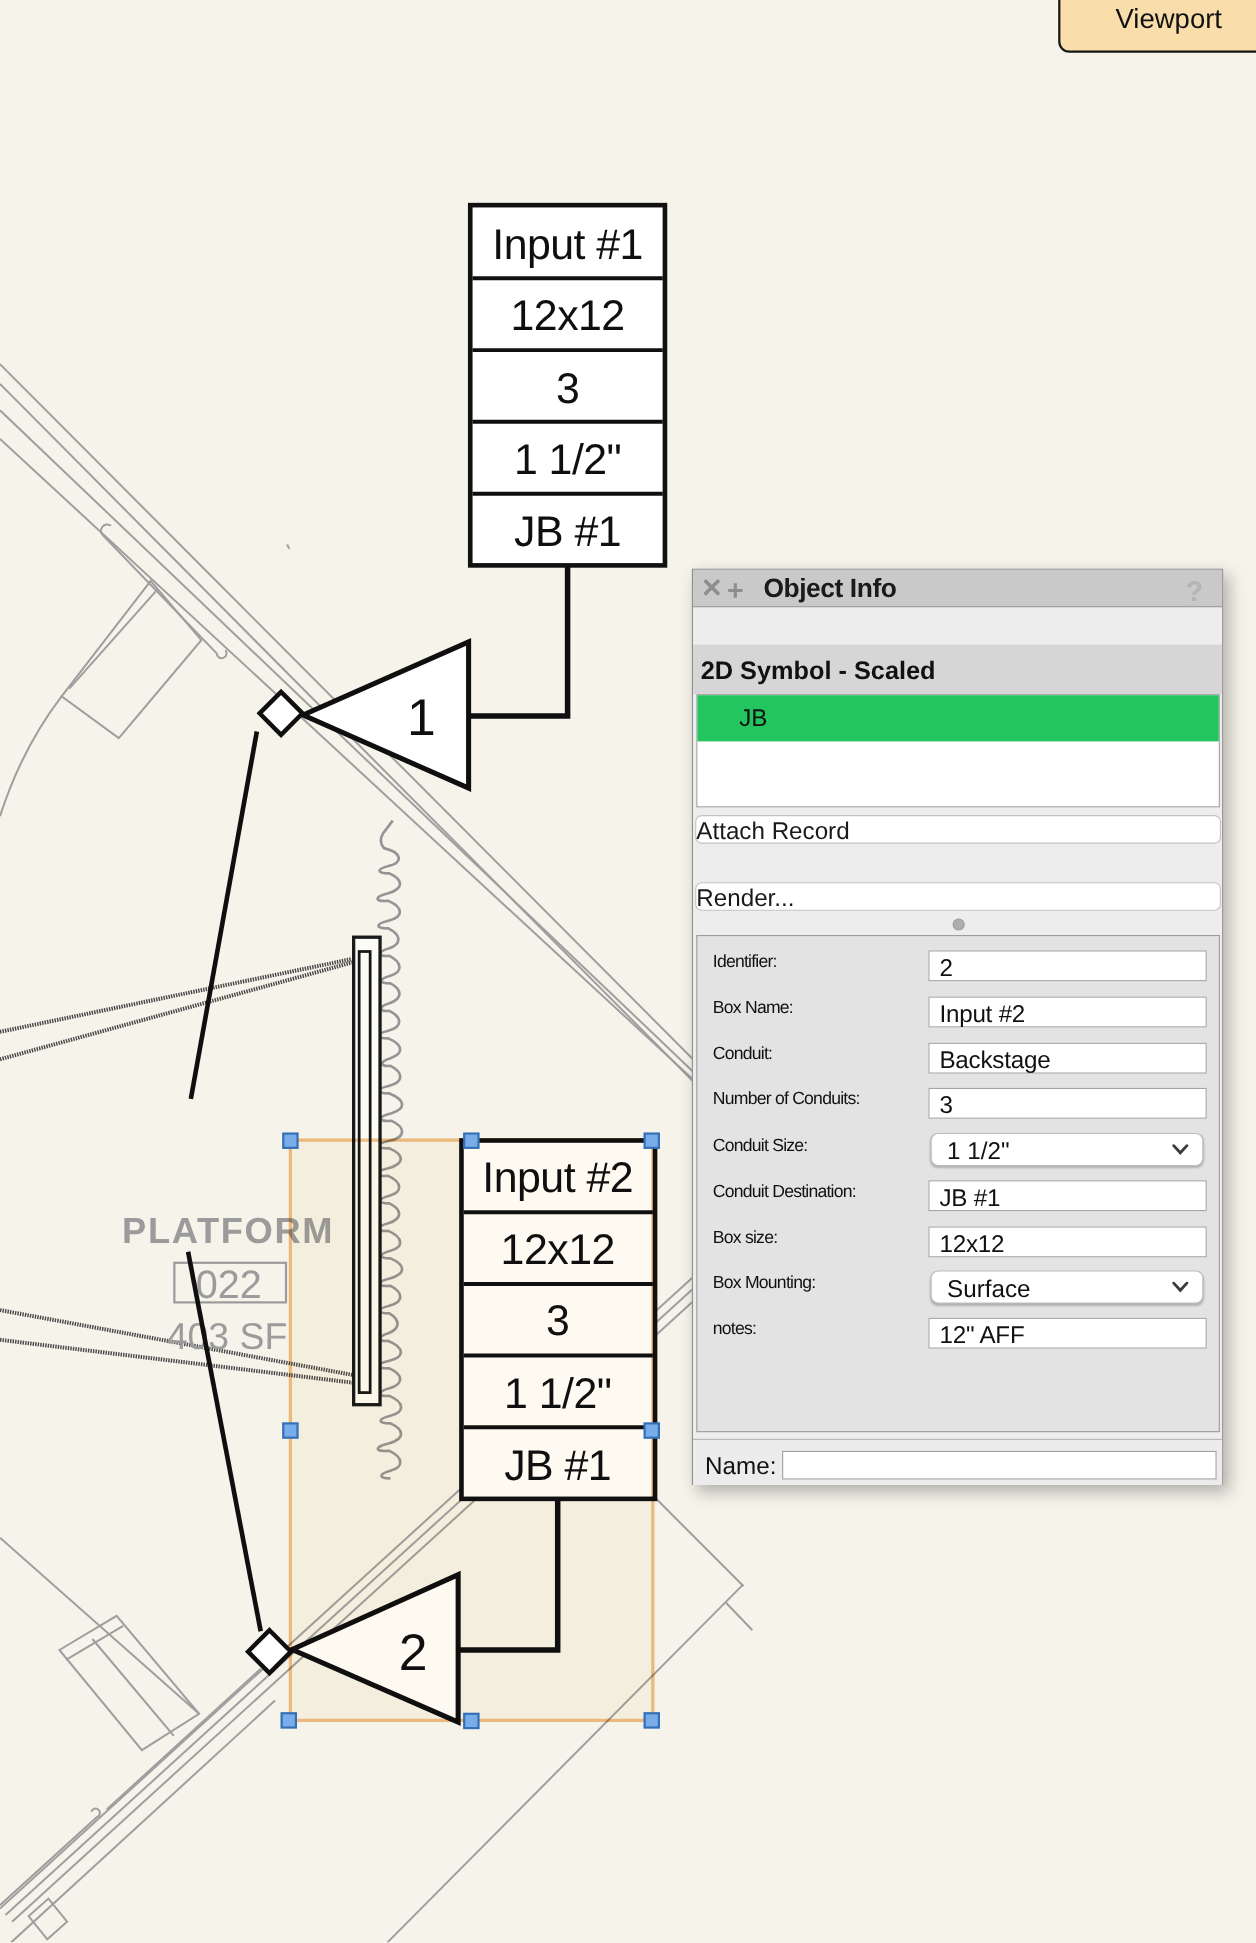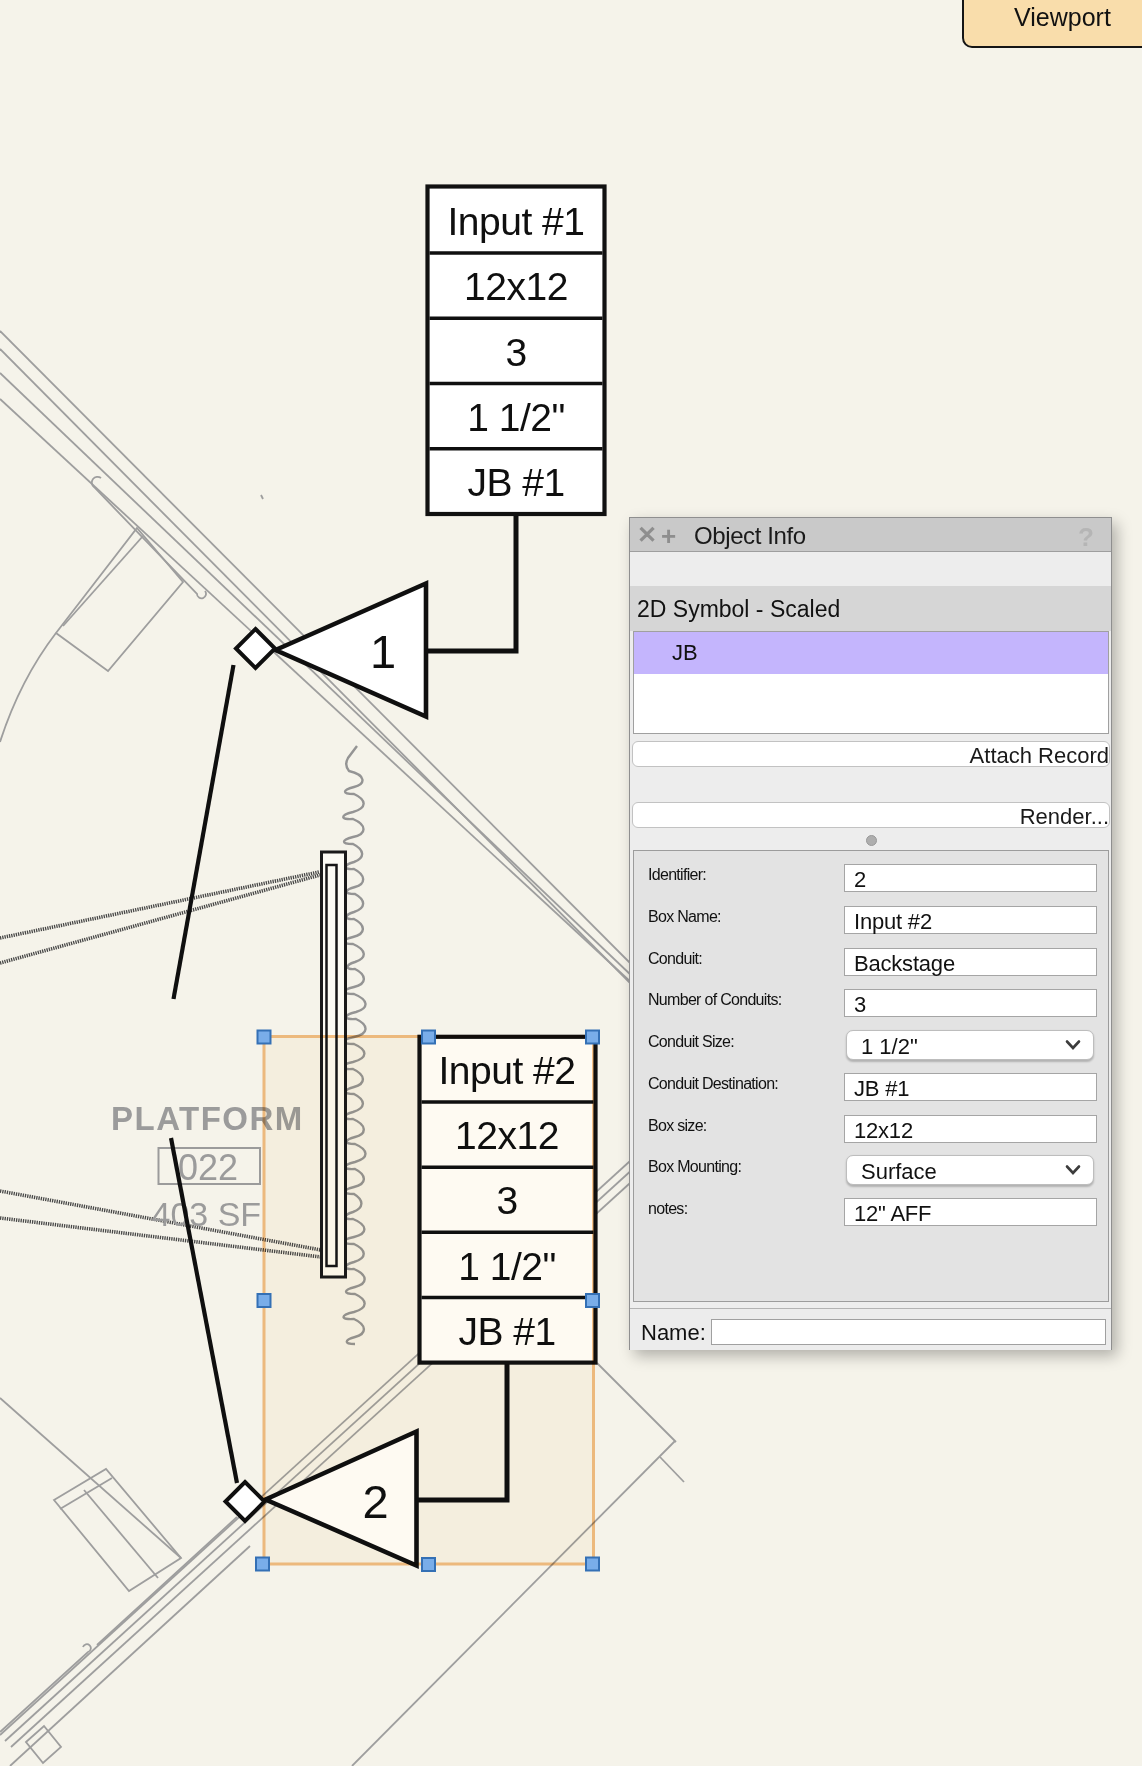--- a/index.html
+++ b/index.html
@@ -1,33 +1,33 @@
 <!DOCTYPE html>
 <html><head><meta charset="utf-8"><style>
 html,body{margin:0;padding:0;background:#f5f3ea}
 #stage{position:relative;width:1142px;height:1766px;background:#f5f3ea;overflow:hidden;font-family:"Liberation Sans",sans-serif}
 #draw{position:absolute;left:0;top:0}
 #vptab{position:absolute;left:961.5px;top:-8px;width:202px;height:55.5px;background:#f9ddab;border:2.5px solid #151515;border-bottom-left-radius:10px;display:flex;align-items:center;justify-content:center;font-size:25px;color:#111;padding-top:0;padding-bottom:5px;box-sizing:border-box}
 #pal{position:absolute;left:629px;top:517px;width:483px;height:833px;background:#ededed;border:1px solid #8f8f8f;box-sizing:border-box;box-shadow:5px 6px 14px rgba(0,0,0,.28);font-family:"Liberation Sans",sans-serif}
 #pal *{box-sizing:border-box}
 .abs{position:absolute}
 #ttl{left:0;top:0;width:100%;height:34px;background:#c9c9c9;border-bottom:1px solid #9e9e9e}
-#ttl .t{position:absolute;left:64px;top:4px;font-size:24px;font-weight:400;letter-spacing:-0.4px;color:#1a1a1a}
+#ttl .t{position:absolute;left:64px;top:4px;font-size:24px;font-weight:700;letter-spacing:-0.4px;color:#1a1a1a}
 #ttl .x{position:absolute;left:7px;top:3px;font-size:24px;font-weight:bold;color:#8e8e8e}
 #ttl .p{position:absolute;left:31px;top:3px;font-size:26px;font-weight:bold;color:#8e8e8e}
 #ttl .q{position:absolute;left:448px;top:4px;font-size:26px;font-weight:bold;color:#b5b5b5}
 #tabrow{left:0;top:34px;width:100%;height:34px;background:#e3e3e3}
 #seg{position:absolute;left:108px;top:6px;width:269px;height:26px;background:#fff;border:1px solid #b5b5b5;border-radius:8px;overflow:hidden}
 #seg .d{position:absolute;left:90px;top:0;width:80px;height:26px;background:#d2d2d2;border-left:1px solid #b5b5b5;border-right:1px solid #b5b5b5}
 #seg span{position:absolute;top:1px;font-size:21px;color:#1c1c1c}
 #arrbtn{position:absolute;left:453px;top:4px;width:23px;height:25px;background:#fdfdfd;border:1.5px solid #777;font-size:11px;display:flex;align-items:center;justify-content:center;color:#000}
-#symhdr{left:0;top:68px;width:100%;height:45px;background:#d6d6d6;font-size:23px;font-weight:normal;color:#111;padding:10px 0 0 7px}
+#symhdr{left:0;top:68px;width:100%;height:45px;background:#d6d6d6;font-size:23px;font-weight:bold;color:#111;padding:10px 0 0 7px}
 #list{left:3px;top:113px;width:476px;height:103px;background:#fff;border:1px solid #a0a0a0}
-#list .r1{position:absolute;left:0;top:0;width:100%;height:42px;background:#c4b5fd;font-size:22px;color:#111;padding:8px 0 16px 38px}
-.btn{left:2px;width:478px;height:26px;background:#fff;border:1px solid #c2c2c2;border-radius:6px;font-size:22px;color:#1a1a1a;text-align:right;padding-top:1px}
+#list .r1{position:absolute;left:0;top:0;width:100%;height:42px;background:#22c55e;font-size:22px;color:#111;padding:8px 0 16px 38px}
+.btn{left:2px;width:478px;height:26px;background:#fff;border:1px solid #c2c2c2;border-radius:6px;font-size:22px;color:#1a1a1a;text-align:left;padding-top:1px}
 #dot{left:236px;top:317px;width:11px;height:11px;border-radius:50%;background:#aeaeae;border:1px solid #999}
 #form{left:3px;top:332px;width:476px;height:452px;background:#e3e3e3;border:1px solid #9c9c9c}
 .lb{position:absolute;left:18px;font-size:16px;letter-spacing:-0.7px;color:#111}
 .inp{position:absolute;left:214px;width:253px;height:28px;background:#fff;border:1px solid #a5a5a5;font-size:22px;letter-spacing:-0.2px;color:#111;padding:2px 0 0 9px}
 .pop{position:absolute;left:216px;width:248px;height:30px;background:#fff;border:1px solid #bdbdbd;border-radius:7px;box-shadow:0 1.5px 2px rgba(0,0,0,.22);font-size:22px;color:#111;padding:3px 0 0 14px}
 .pop svg{position:absolute;right:12px;top:8px}
 #nsep{left:0;top:790px;width:100%;height:42px;background:#ececec;border-top:1px solid #b3b3b3}
 #nmlb{left:11px;top:802px;font-size:22px;color:#111}
 #nminp{left:81px;top:801px;width:395px;height:26px;background:#fff;border:1px solid #a0a0a0}
 </style></head>

